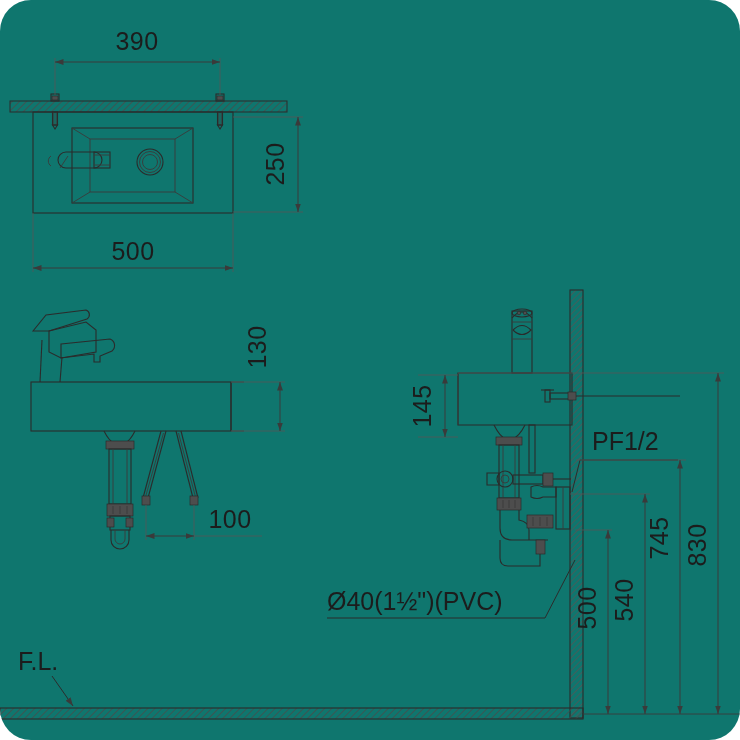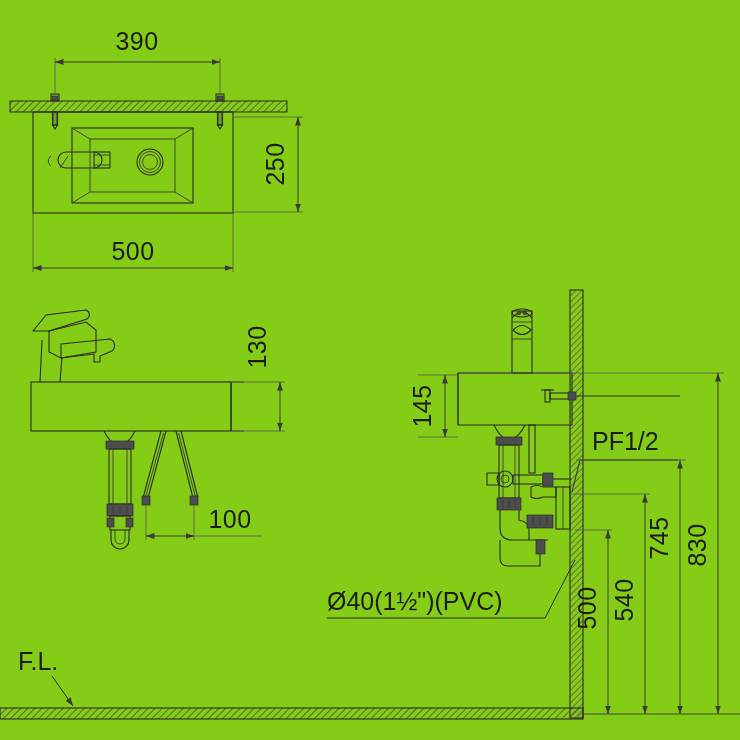--- a/index.html
+++ b/index.html
@@ -7,22 +7,23 @@
     padding: 0;
     background: #ffffff;
   }
   body {
     font-family: "Liberation Sans", sans-serif;
   }
   #drawing-root {
     position: relative;
     width: 740px;
     height: 740px;
-    background: #84cc16;
+    background: #0f766e;
     overflow: hidden;
+    border-radius: 31px;
   }
   svg.sheet {
     position: absolute;
     top: 0;
     left: 0;
     width: 740px;
     height: 740px;
   }
   .ln   { stroke: #2b2b2b; stroke-width: 1.1; fill: none; }
   .ln-t { stroke: #3a3a3a; stroke-width: 0.9; fill: none; }

